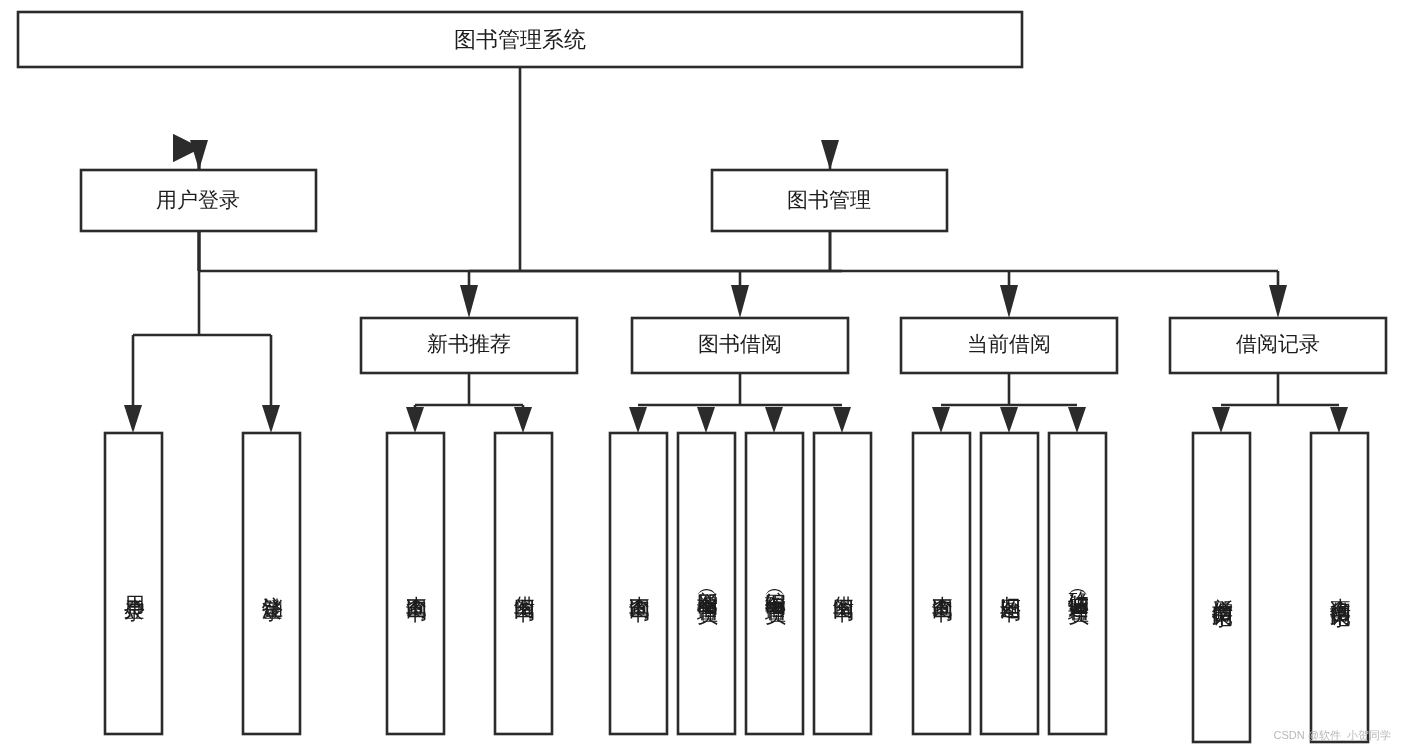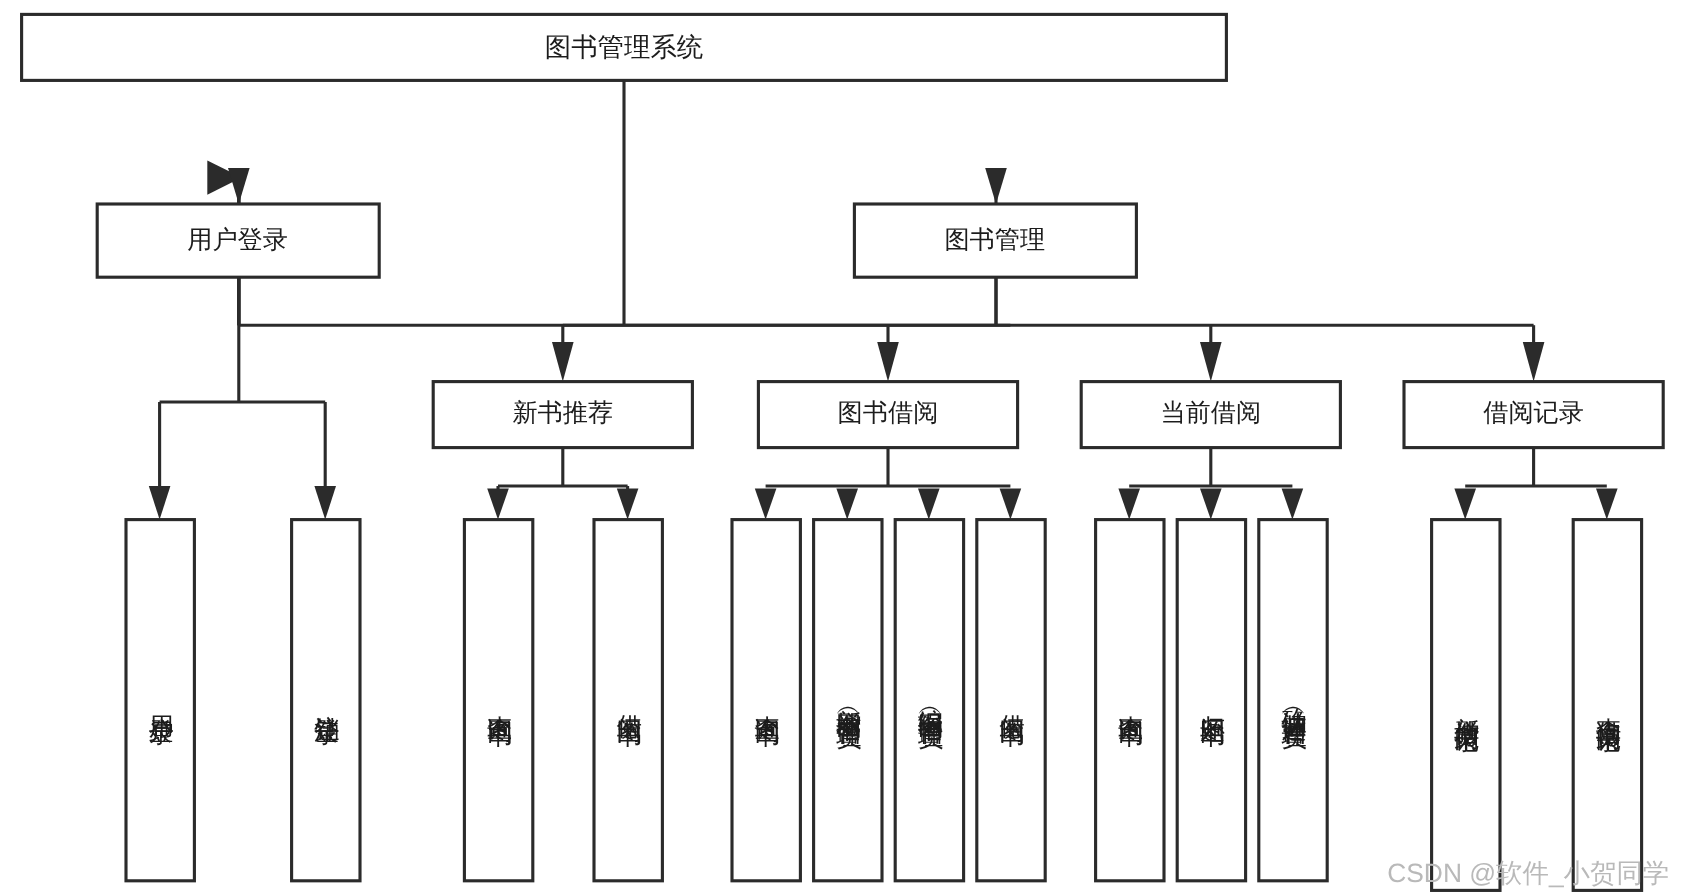--- a/index.html
+++ b/index.html
@@ -46,21 +46,21 @@
   }
   .arrow-head {
     fill: #2b2b2b;
     stroke: none;
   }
   .watermark {
     position: absolute;
     right: 14px;
     bottom: 4px;
     font-family: "Liberation Sans", "DejaVu Sans", sans-serif;
-    font-size: 22px;
+    font-size: 11px;
     color: #b9b9b9;
     white-space: nowrap;
     user-select: none;
   }
 </style>
 </head>
 <body>
 
 <svg id="diagram" viewBox="0 0 1405 747" xmlns="http://www.w3.org/2000/svg">
 

